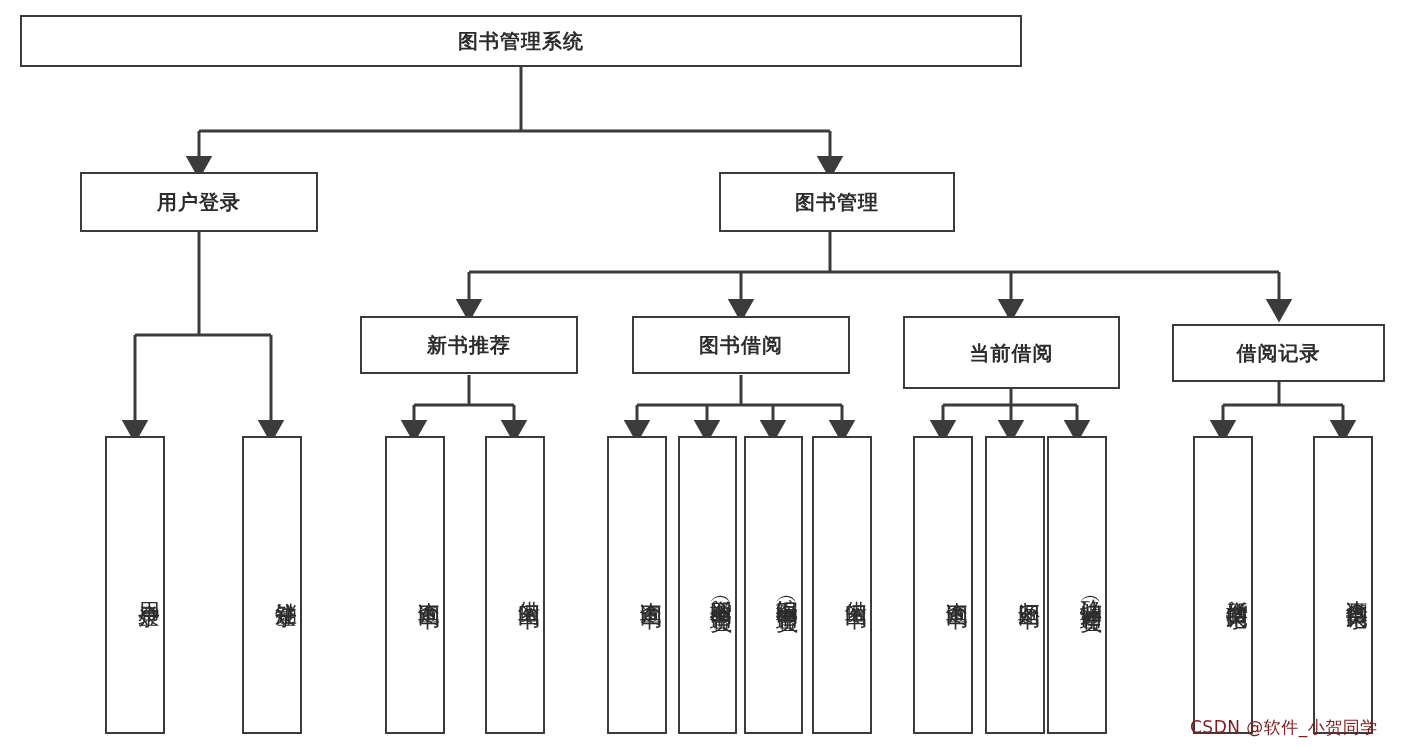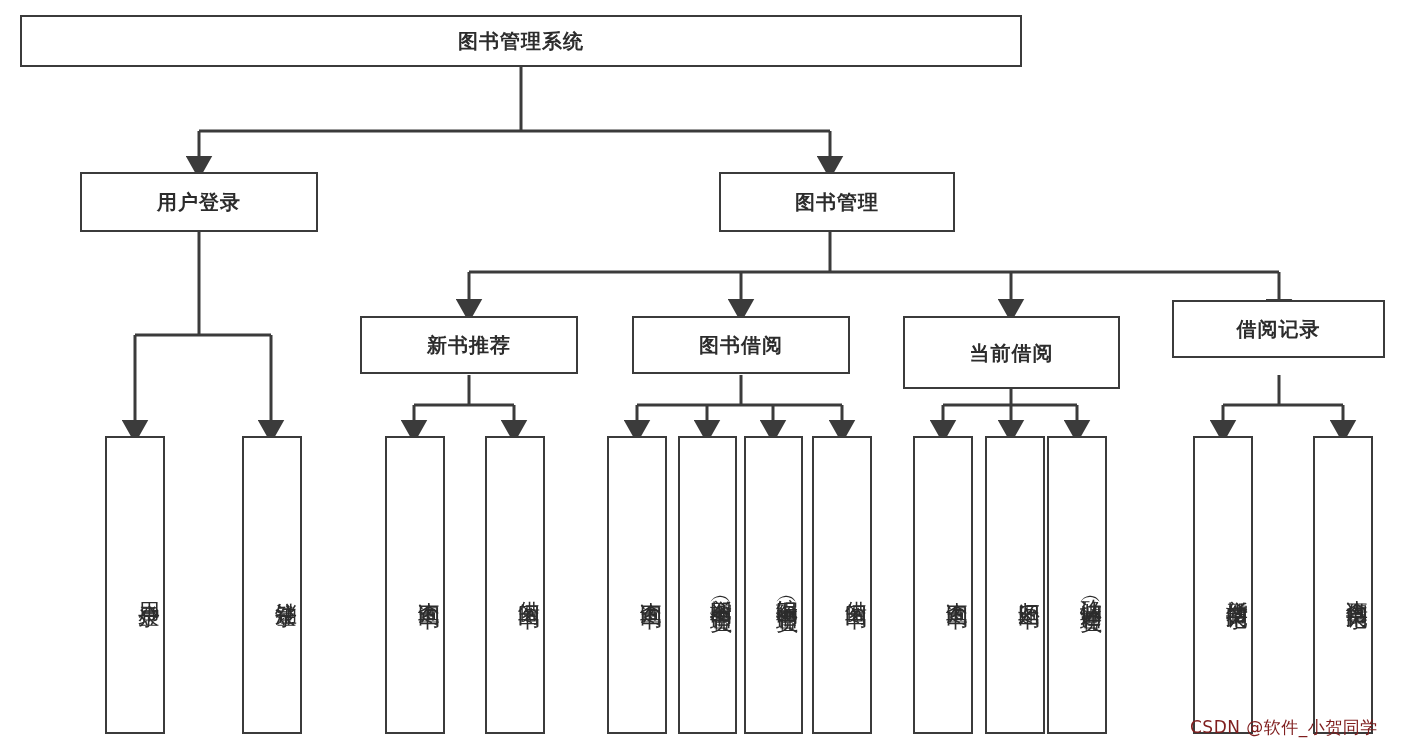--- a/index.html
+++ b/index.html
@@ -134,21 +134,21 @@
 
   <div class="node horiz" style="left:360px; top:316px; width:218px; height:58px;">
     <span>新书推荐</span>
   </div>
   <div class="node horiz" style="left:632px; top:316px; width:218px; height:58px;">
     <span>图书借阅</span>
   </div>
   <div class="node horiz" style="left:903px; top:316px; width:217px; height:73px;">
     <span>当前借阅</span>
   </div>
-  <div class="node horiz" style="left:1172px; top:300px; width:213px; height:58px;">
+  <div class="node horiz" style="left:1172px; top:324px; width:213px; height:58px;">
     <span>借阅记录</span>
   </div>
 
   <div class="node vert" style="left:105px; top:436px; width:60px; height:298px;">
     <span>用户登录</span>
   </div>
   <div class="node vert" style="left:242px; top:436px; width:60px; height:298px;">
     <span>注销登录</span>
   </div>
 

